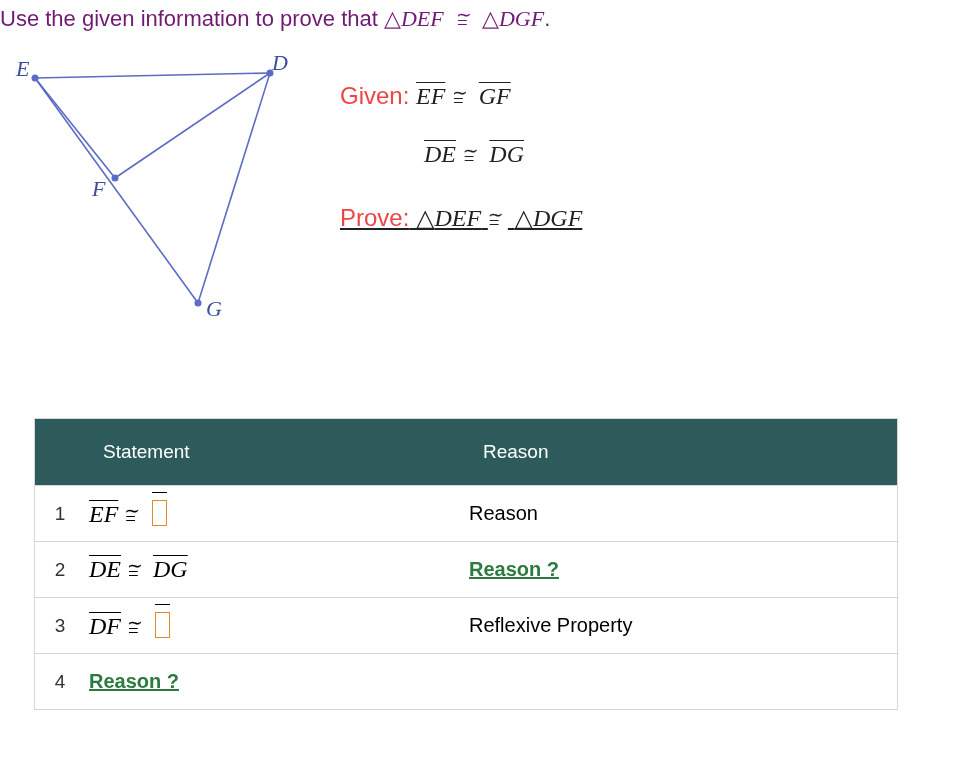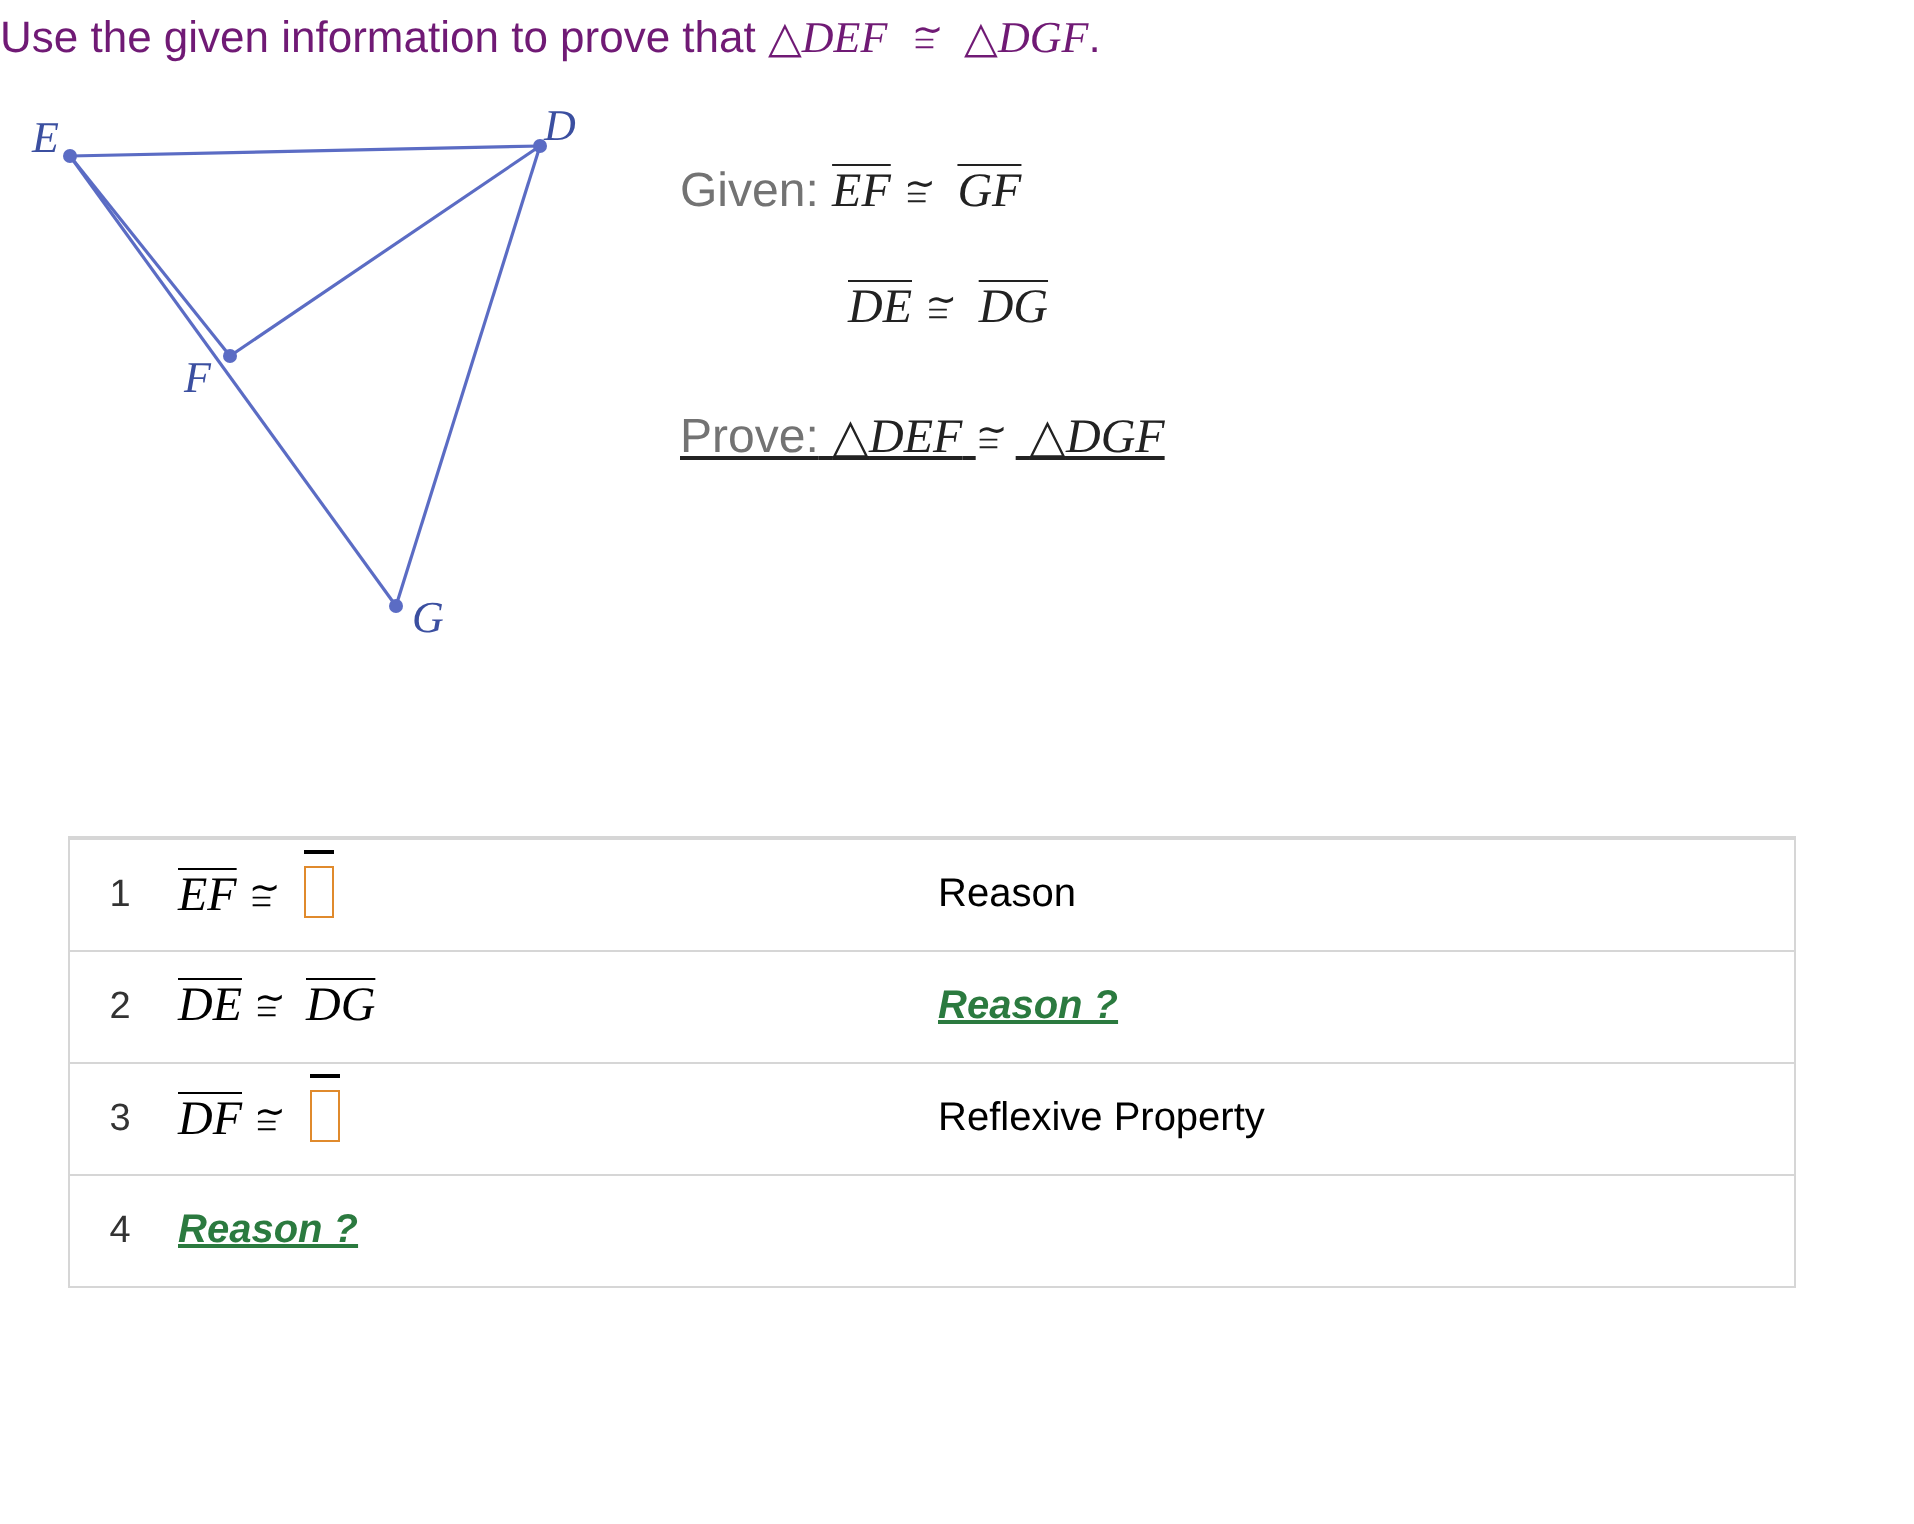--- a/index.html
+++ b/index.html
@@ -32,21 +32,21 @@
   .diagram svg { display: block; }
   .vlabel {
     position: absolute;
     font-family: 'Times New Roman', serif;
     font-style: italic;
     font-size: 22px;
     color: #3b4fa0;
   }
   .given-block { padding-top: 24px; font-size: 24px; }
   .given-line { margin-bottom: 30px; color: #222; }
-  .given-word { color: #737373; }
+  .given-word { color: #ef4444; }
   .overline {
     text-decoration: overline;
     text-decoration-thickness: 1.4px;
   }
   .cong {
     font-family: 'Times New Roman', serif;
     display: inline-block;
     position: relative;
     width: 20px;
     height: 18px;
@@ -86,21 +86,20 @@
     flex: 0 0 380px;
     font-family: 'Times New Roman', serif;
     font-size: 24px;
     padding: 8px 4px;
   }
   .proof-row .reason { flex: 1; font-size: 20px; padding: 8px 4px; }
   .reason-link {
     color: #2b7a3f;
     font-weight: bold;
     text-decoration: underline;
-    font-style: italic;
     cursor: pointer;
   }
   .blank-box {
     display: inline-block;
     width: 15px;
     height: 26px;
     border: 1.8px solid #e08a2c;
     vertical-align: -4px;
     margin-left: 2px;
     cursor: text;
@@ -160,20 +159,25 @@
     <div class="given-line" style="margin-top:36px;text-decoration:underline;">
       <span class="given-word">Prove:</span>
       <span class="serif">△</span><span class="serif italics">DEF</span>
       <span class="cong"></span>
       <span class="serif">△</span><span class="serif italics">DGF</span>
     </div>
   </div>
 </div>
 
 <div class="proof-table">
+  <div class="proof-head">
+    <div class="hcell col-num"></div>
+    <div class="hcell col-stmt">Statement</div>
+    <div class="hcell col-reason">Reason</div>
+  </div>
 
   <div class="proof-row">
     <div class="num">1</div>
     <div class="stmt">
       <span class="italics overline">EF</span>
       <span class="cong"></span>
       <span class="blank-box with-over"></span>
     </div>
     <div class="reason">Reason</div>
   </div>

